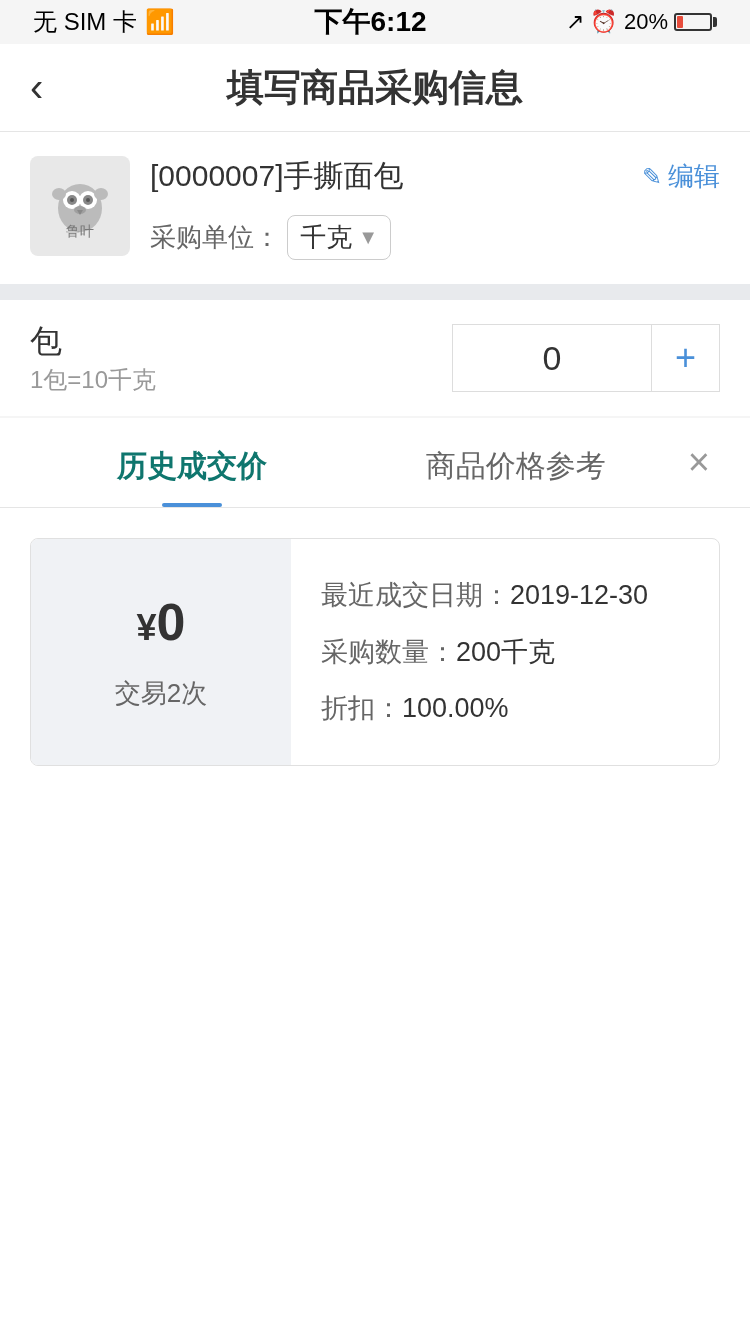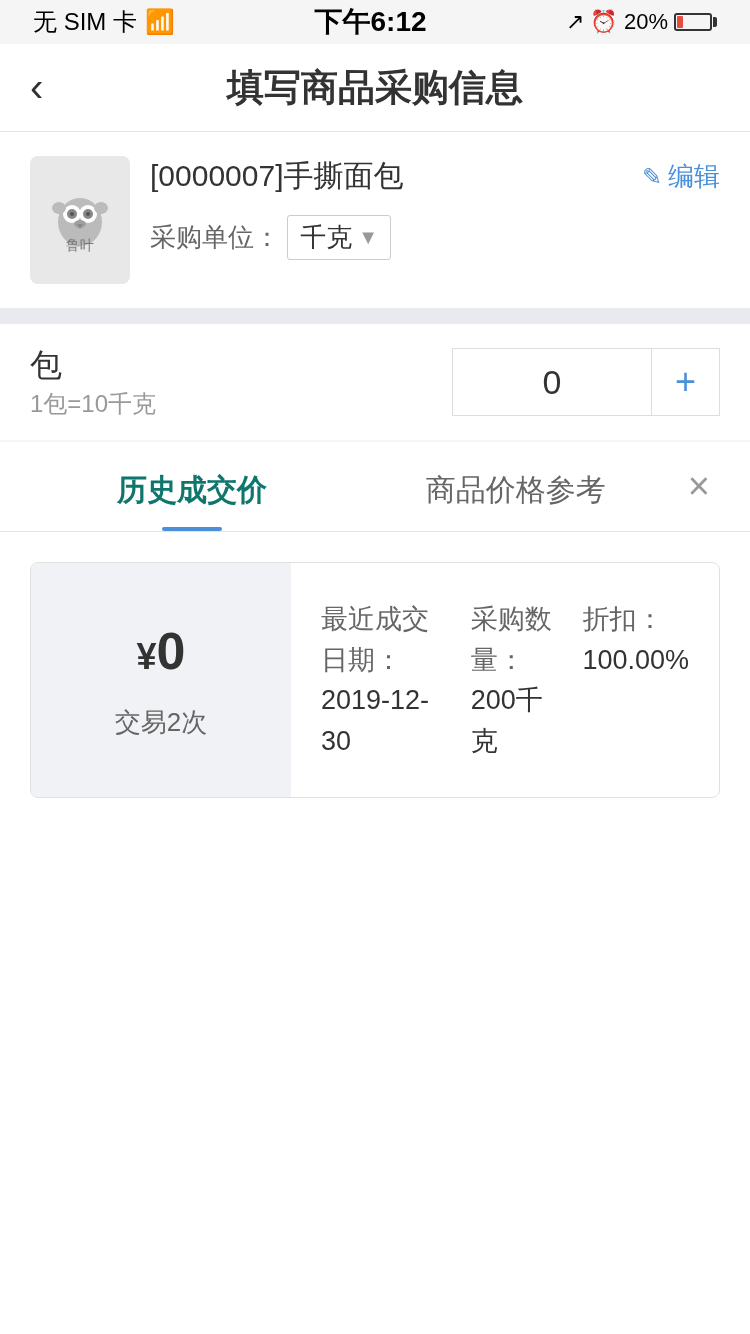--- a/index.html
+++ b/index.html
@@ -88,21 +88,21 @@
       padding: 24px 30px;
       margin-top: 0;
     }
     .product-header {
       display: flex;
       align-items: flex-start;
       gap: 20px;
     }
     .product-thumb {
       width: 100px;
-      height: 128px;
+      height: 100px;
       background: #e8e8e8;
       border-radius: 8px;
       display: flex;
       align-items: center;
       justify-content: center;
       flex-shrink: 0;
     }
     .product-info {
       flex: 1;
     }
@@ -134,21 +134,21 @@
       align-items: flex-start;
     }
     .unit-label {
       font-size: 26px;
       color: #666;
     }
     .unit-select {
       display: inline-flex;
       align-items: center;
       border: 1px solid #ccc;
-      border-radius: 3px;
+      border-radius: 8px;
       padding: 4px 12px;
       font-size: 26px;
       color: #333;
       background: #fff;
       gap: 6px;
       cursor: pointer;
     }
     .unit-chevron { font-size: 20px; color: #999; }
     .price-ref-btn {
       color: #4a90d9;
@@ -301,21 +301,21 @@
     }
     .history-trades {
       font-size: 26px;
       color: #666;
       margin-top: 24px;
     }
     .history-right {
       flex: 1;
       padding: 36px 30px;
       display: flex;
-      flex-direction: row;
+      flex-direction: column;
       gap: 16px;
     }
     .history-detail-row {
       font-size: 27px;
       color: #333;
       line-height: 1.5;
     }
     .history-detail-row .label {
       color: #666;
     }

